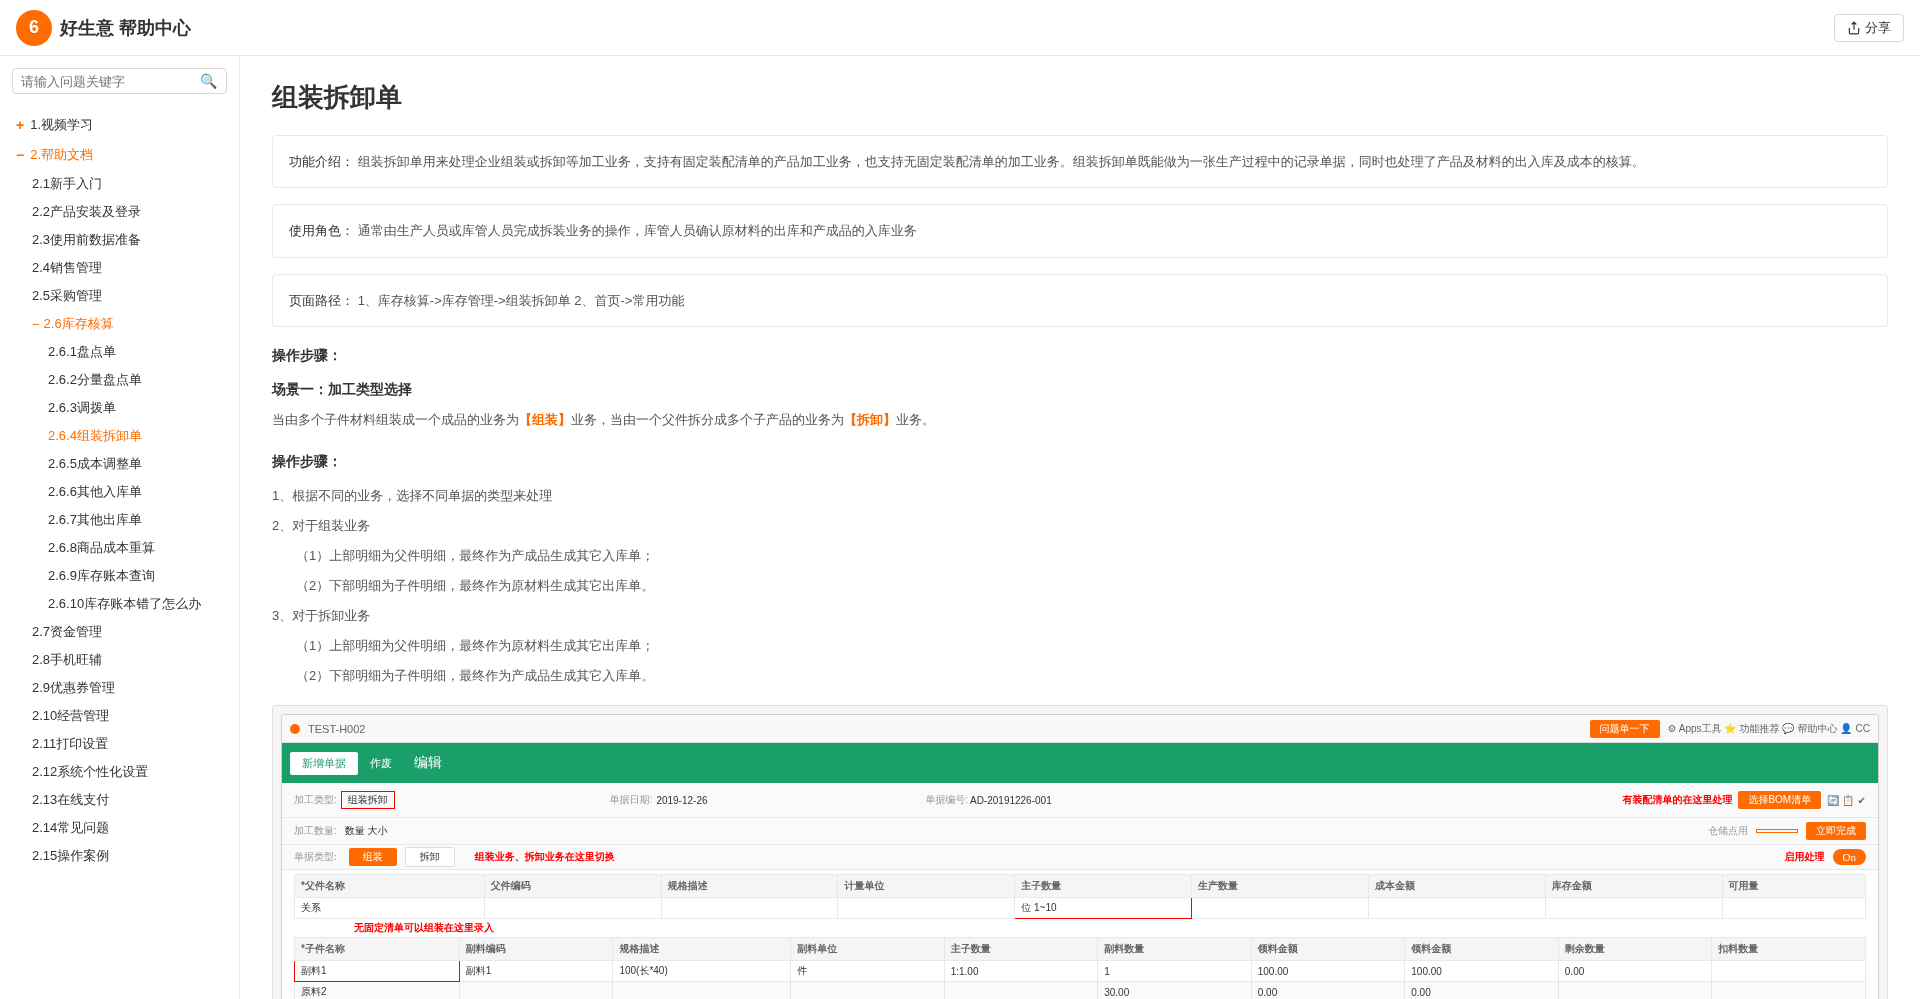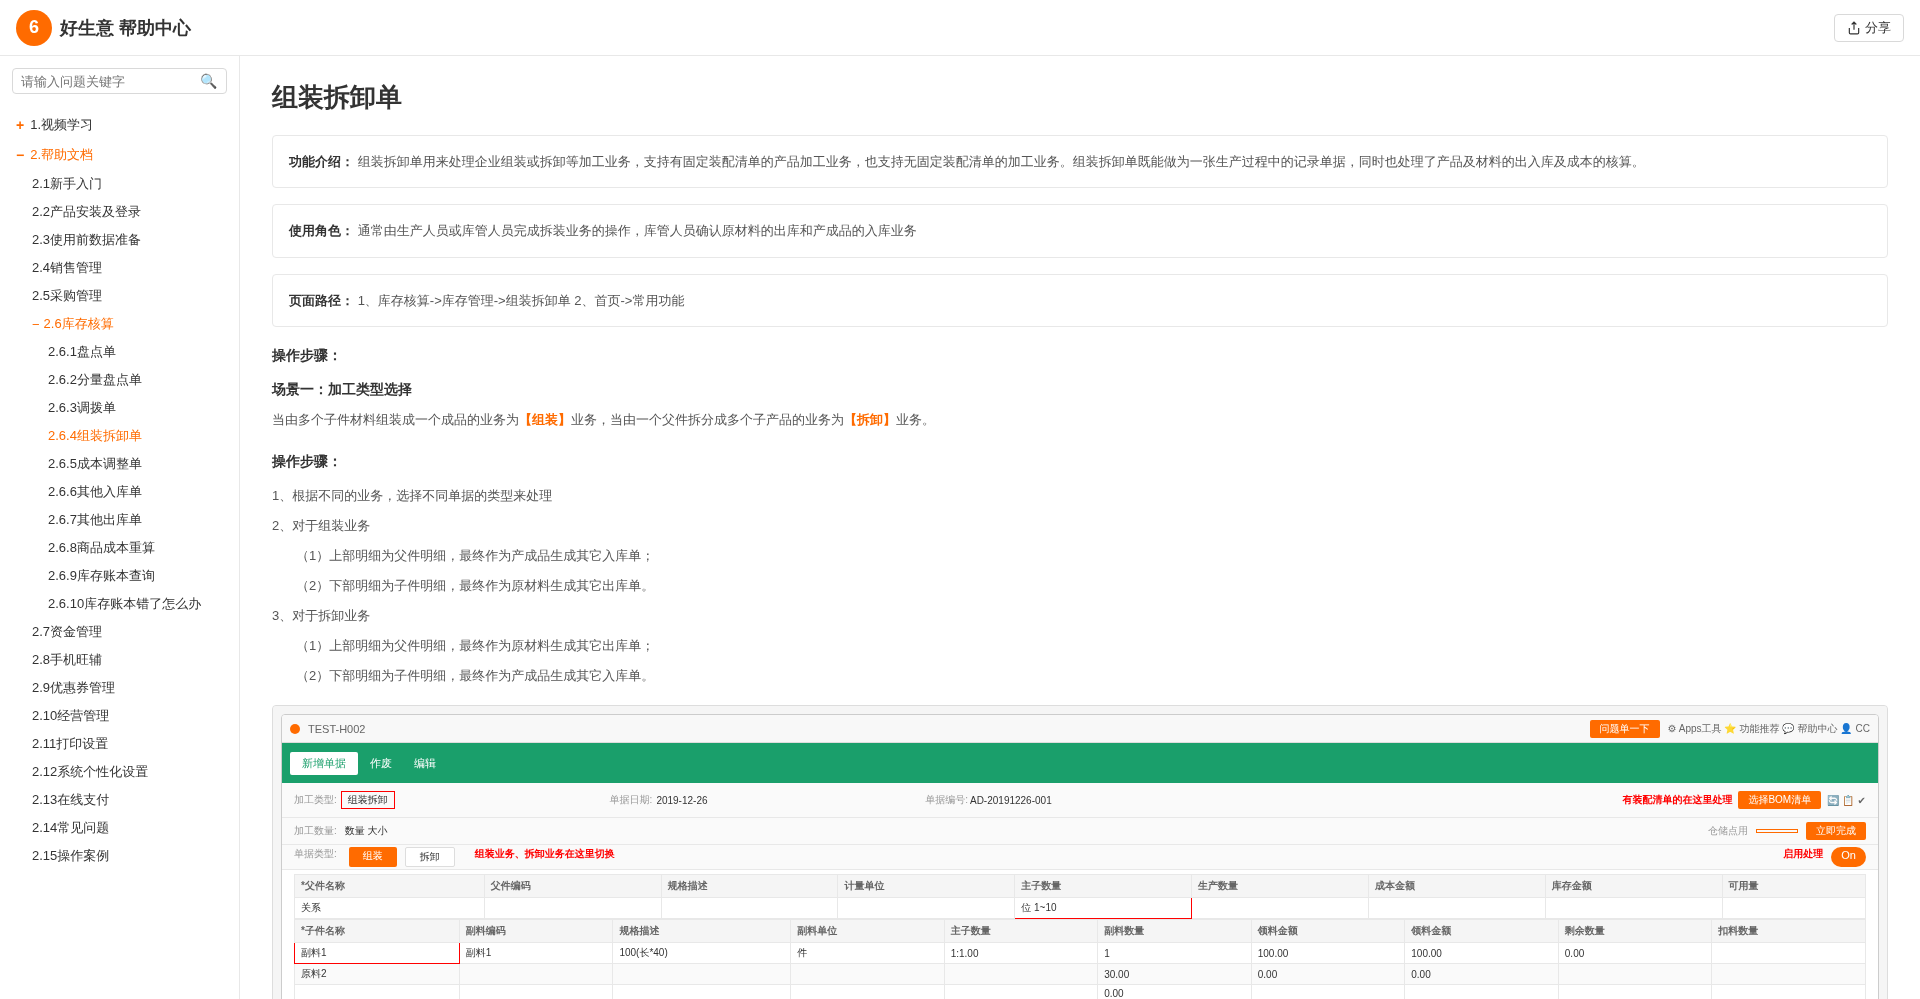--- a/index.html
+++ b/index.html
@@ -29,21 +29,21 @@
     .nav-item.active-parent .minus-icon { color: #ff6b00; }
     .nav-sub-item { padding: 5px 16px 5px 32px; cursor: pointer; font-size: 13px; color: #333; }
     .nav-sub-item.active { color: #ff6b00; }
     .nav-section { padding: 4px 0; }
 
     
     .content { flex: 1; overflow-y: auto; background: #fff; padding: 24px 32px; }
     .page-title { font-size: 26px; font-weight: bold; color: #333; margin-bottom: 20px; }
 
     .info-block { border: 1px solid #e8e8e8; border-radius: 4px; padding: 14px 16px; margin-bottom: 16px; line-height: 1.8; font-size: 13px; color: #555; }
-    .info-block .label { font-weight: 700; color: #333; }
+    .info-block .label { font-weight: 400; color: #333; }
 
     .section-title { font-size: 14px; font-weight: bold; color: #333; margin: 20px 0 12px; }
     .sub-title { font-size: 14px; font-weight: bold; color: #333; margin: 16px 0 8px; }
     .steps-text { font-size: 13px; color: #555; line-height: 2; }
     .steps-text p { margin-bottom: 4px; }
     .steps-text .orange { color: #ff6b00; font-weight: bold; }
 
     
     .screenshot-container { margin-top: 16px; border: 1px solid #ddd; border-radius: 4px; overflow: hidden; background: #f0f0f0; width: 100%; }
     .sc-inner { position: relative; background: #f5f5f5; padding: 8px; }
@@ -178,21 +178,21 @@
             <div style="width:10px;height:10px;background:#ff6b00;border-radius:50%;"></div>
             <span style="font-size:11px;color:#666;">TEST-H002</span>
             <div style="flex:1;"></div>
             <div style="background:#ff6b00;color:#fff;font-size:10px;padding:2px 10px;border-radius:2px;">问题单一下</div>
             <span style="font-size:10px;color:#666;">⚙ Apps工具 ⭐ 功能推荐 💬 帮助中心 👤 CC</span>
           </div>
 
           <div style="background:#1a9f6b;display:flex;align-items:center;padding:0 8px;height:40px;gap:2px;">
             <div style="background:#fff;color:#1a9f6b;padding:4px 12px;font-size:11px;border-radius:2px;">新增单据</div>
             <div style="color:#fff;padding:4px 10px;font-size:11px;">作废</div>
-            <div style="color:#fff;padding:4px 10px;font-size:11px;">编辑</div>
+            <div style="color:#fff;padding:4px 10px;font-size:14px;">编辑</div>
             <div style="flex:1;"></div>
           </div>
 
           <div style="background:#fafafa;padding:8px 12px;border-bottom:1px solid #e8e8e8;display:grid;grid-template-columns:repeat(5,1fr);gap:6px;align-items:center;">
             <div style="display:flex;align-items:center;gap:4px;">
               <span style="font-size:10px;color:#999;">加工类型:</span>
               <div style="border:1px solid red;padding:1px 6px;font-size:10px;color:#333;">组装拆卸</div>
             </div>
             <div style="display:flex;align-items:center;gap:4px;">
               <span style="font-size:10px;color:#999;">单据日期:</span>
@@ -211,21 +211,21 @@
 
           <div style="background:#fafafa;padding:4px 12px;border-bottom:1px solid #e8e8e8;display:flex;align-items:center;gap:8px;">
             <span style="font-size:10px;color:#999;">加工数量:</span>
             <span style="font-size:10px;color:#333;">数量 大小</span>
             <div style="flex:1;"></div>
             <span style="font-size:10px;color:#999;">仓储点用</span>
             <div style="border:1px solid #ff6b00;padding:1px 20px;font-size:10px;"></div>
             <div style="background:#ff6b00;color:#fff;font-size:10px;padding:2px 10px;border-radius:2px;">立即完成</div>
           </div>
 
-          <div style="background:#fafafa;padding:2px 12px;border-bottom:1px solid #e8e8e8;display:flex;gap:8px;position:relative;">
+          <div style="background:#fafafa;padding:2px 12px;border-bottom:1px solid #e8e8e8;display:flex;align-items:center;gap:8px;position:relative;font-family:Liberation Serif, serif;">
             <span style="font-size:10px;color:#999;margin-right:4px;">单据类型:</span>
             <div style="background:#ff6b00;color:#fff;padding:2px 14px;font-size:10px;border-radius:2px;">组装</div>
             <div style="background:#fff;border:1px solid #ddd;padding:2px 14px;font-size:10px;border-radius:2px;">拆卸</div>
             <span style="font-size:10px;color:red;font-weight:bold;margin-left:12px;">组装业务、拆卸业务在这里切换</span>
             <div style="flex:1;"></div>
             <span style="font-size:10px;color:red;font-weight:bold;">启用处理</span>
 
             <div class="toggle-on">On</div>
           </div>
 
@@ -253,20 +253,23 @@
                   <td style="border:1px solid red;">位 1~10</td>
                   <td></td>
                   <td></td>
                   <td></td>
                   <td></td>
                 </tr>
               </tbody>
             </table>
           </div>
 
+          <div style="padding:2px 12px;display:flex;align-items:center;">
+            <span style="font-size:10px;color:red;font-weight:bold;margin-left:60px;">无固定清单可以组装在这里录入</span>
+          </div>
 
           <div style="padding:0 12px 4px;">
             <table class="app-table">
               <thead>
                 <tr>
                   <th>*子件名称</th>
                   <th>副料编码</th>
                   <th>规格描述</th>
                   <th>副料单位</th>
                   <th>主子数量</th>

